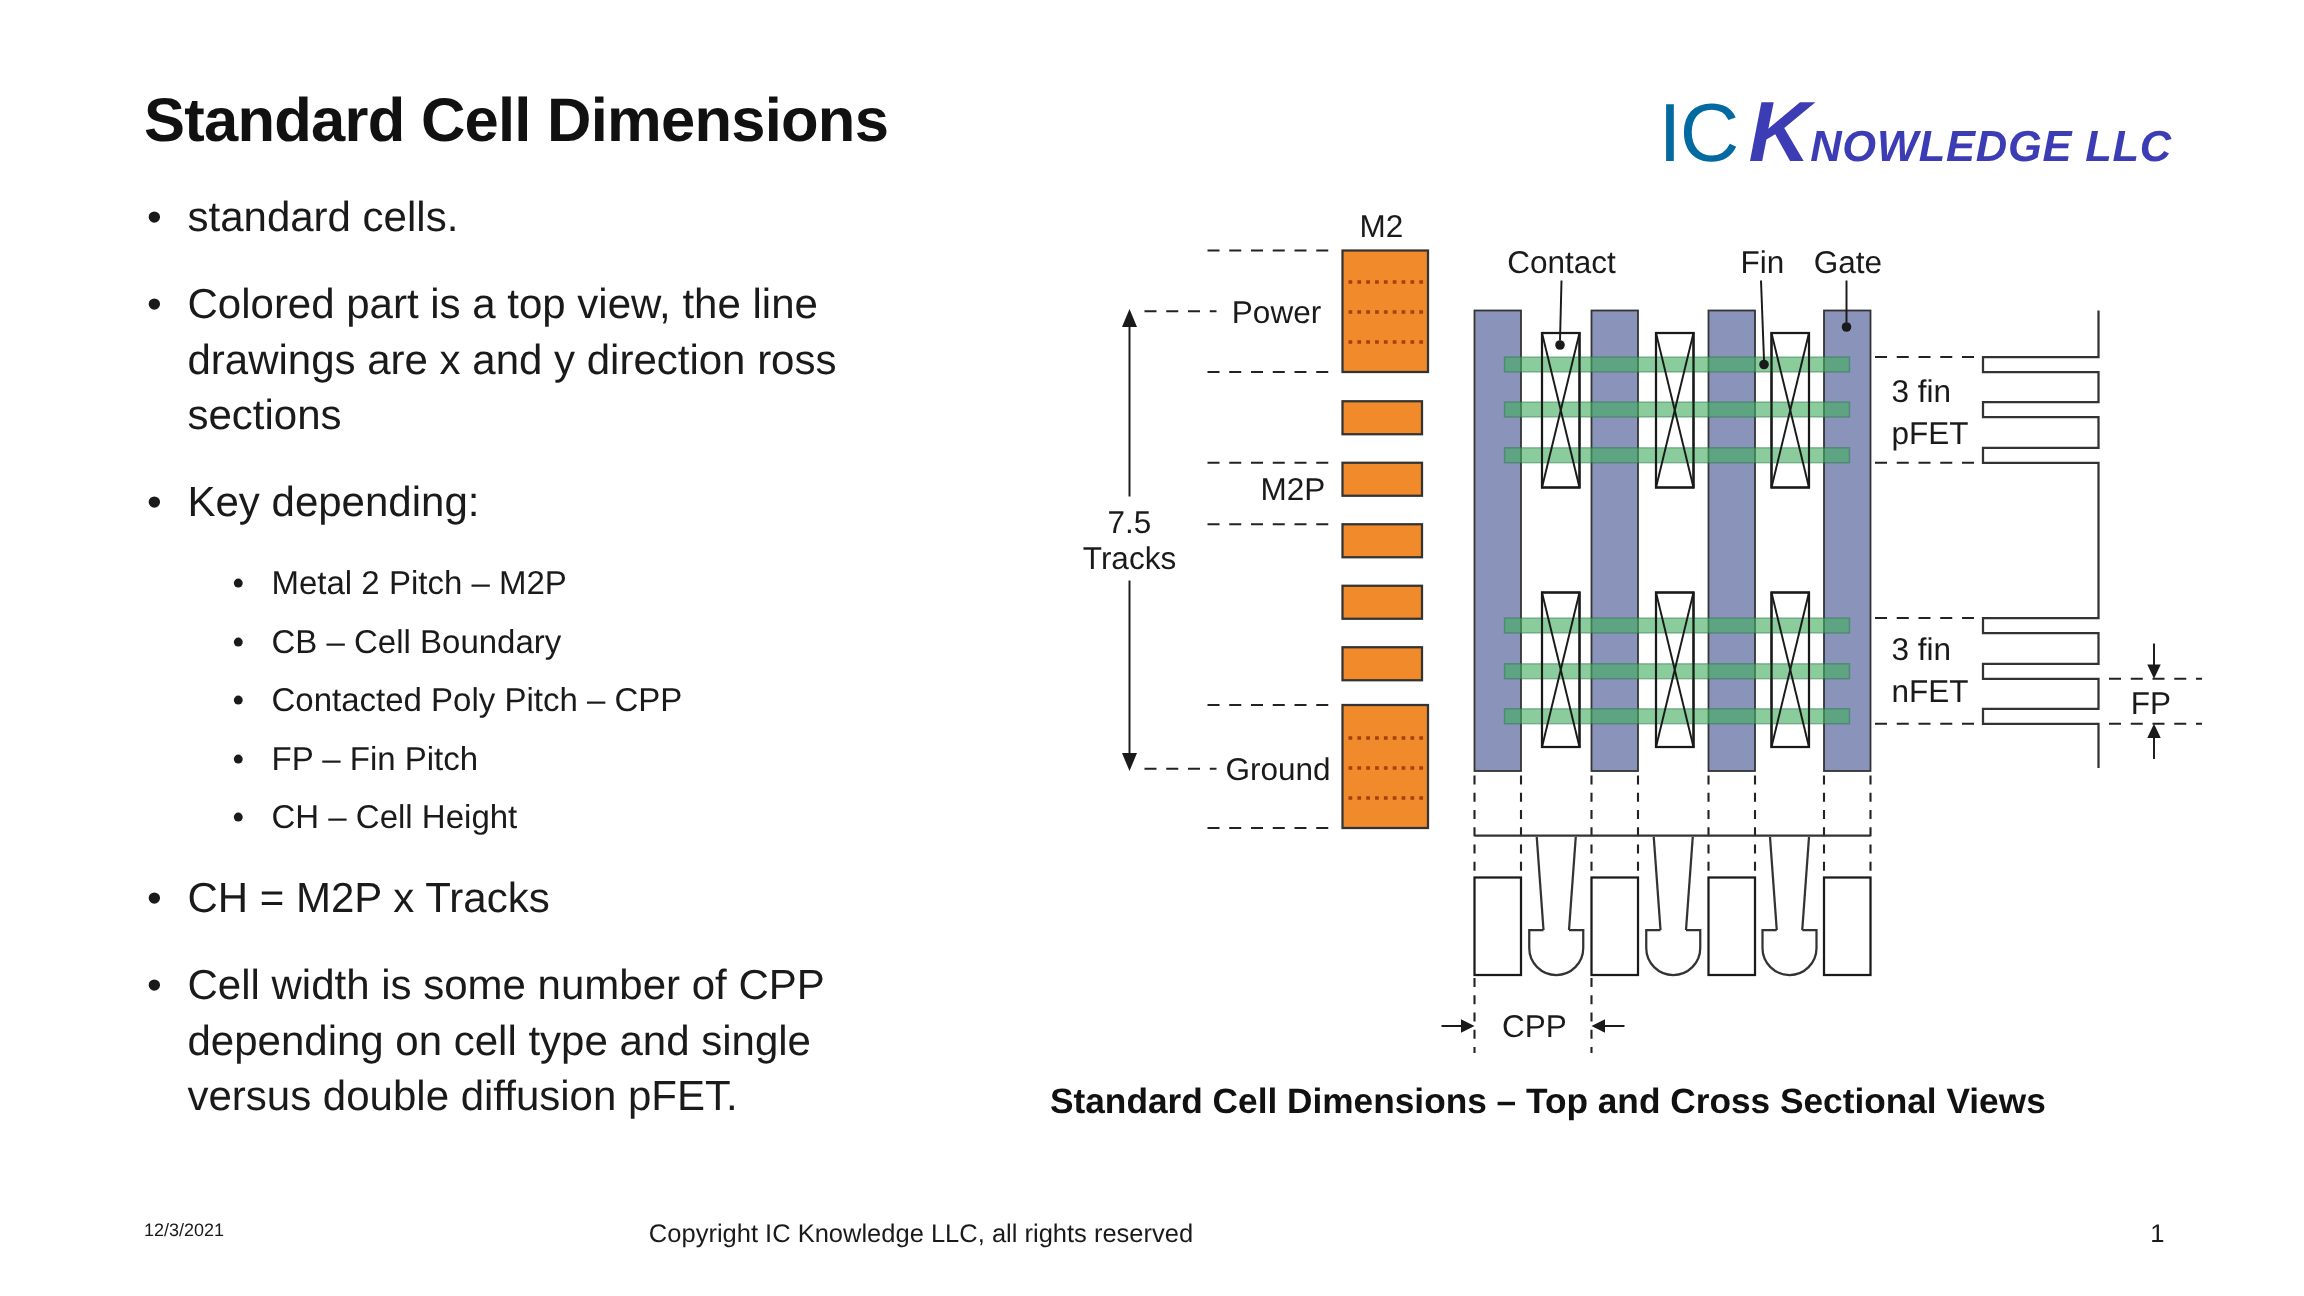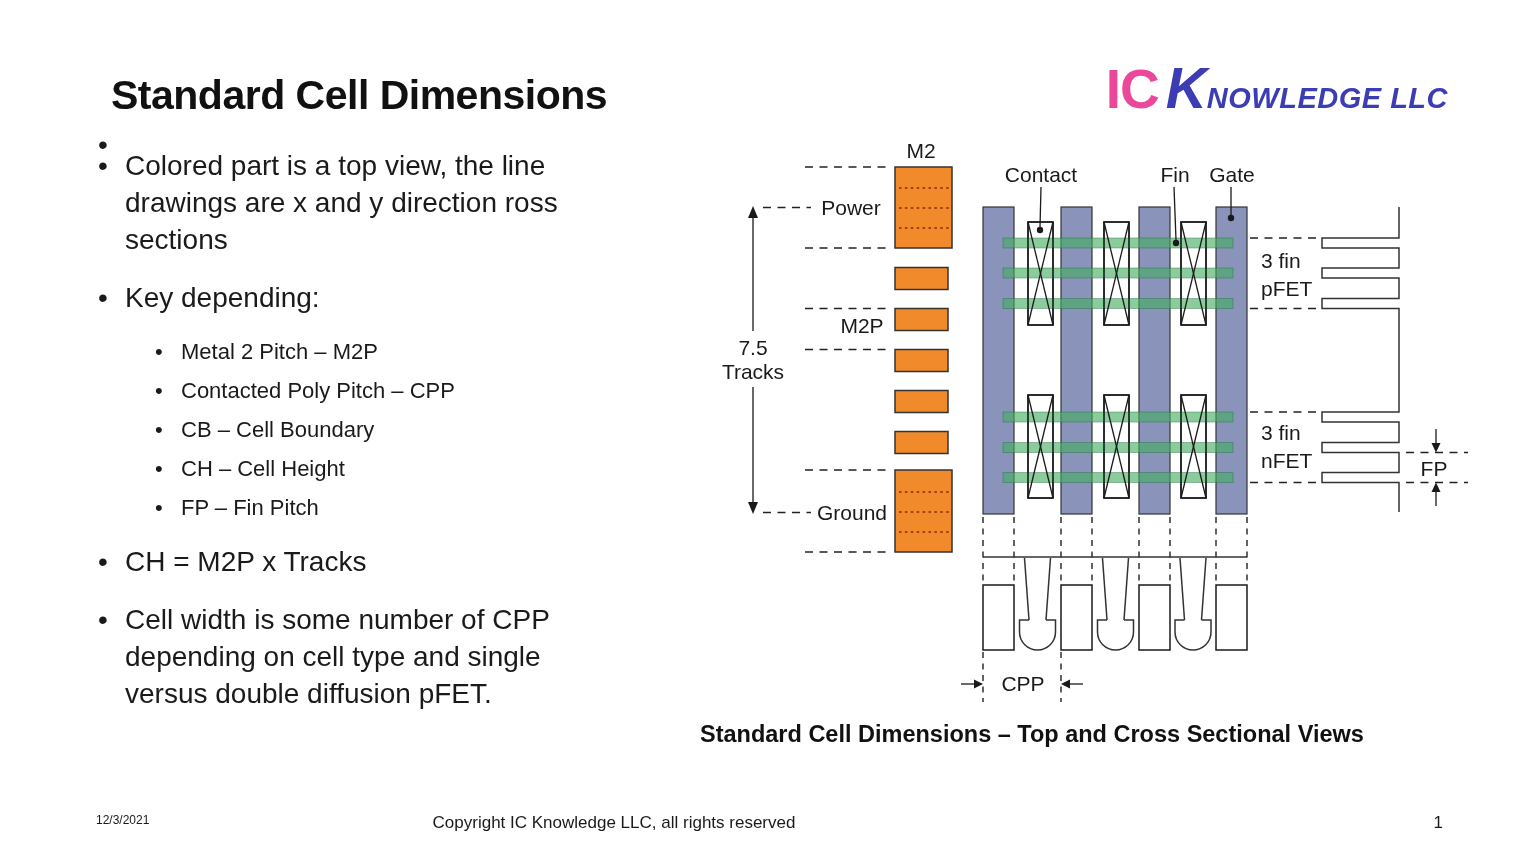--- a/index.html
+++ b/index.html
@@ -2,26 +2,26 @@
 <html><head>
 <meta charset="utf-8">
 <style>
   html,body { margin:0; padding:0; background:#777; }
   .slide {
     position:relative; width:1536px; height:864px; margin:0 auto;
     background:#ffffff; overflow:hidden; color:#1a1a1a;
     font-family:"Liberation Sans", sans-serif;
   }
   .title {
-    position:absolute; left:96px; top:57px; margin:15px;
+    position:absolute; left:96px; top:57px; margin:0;
     font-size:41px; font-weight:bold; letter-spacing:-0.5px; color:#111;
   }
   
   .logo { position:absolute; top:50px; right:88px; display:flex; align-items:baseline; }
-  .logo-ic { font-size:55px; font-weight:700; color:#ec4899; letter-spacing:-1px; }
+  .logo-ic { font-size:55px; font-weight:400; color:#0369a1; letter-spacing:-1px; }
   .logo-k  { font-size:57px; font-weight:700; font-style:italic; color:#3C3CB4; margin-left:7px; }
   .logo-rest { font-size:29px; font-weight:700; font-style:italic; color:#3C3CB4; letter-spacing:0.5px;margin-top:32px; }
   
   .bullets { position:absolute; left:96px; top:126px; width:572px; }
   .b1 { position:relative; padding-left:29px; font-size:28px; line-height:37px; margin-bottom:21px; }
   .b1::before { content:"•"; position:absolute; left:2px; top:0; }
   .subs { margin-bottom:16px; margin-top:-5px; }
   .b2 { position:relative; margin-left:57px; padding-left:28px; font-size:22px; line-height:39px; }
   .b2::before { content:"•"; position:absolute; left:2px; top:0; font-size:22px; }
   .ln { display:block; }
@@ -52,44 +52,45 @@
   <h1 class="title">Standard Cell Dimensions</h1>
 
   <div class="logo">
     <span class="logo-ic">IC</span>
     <span class="logo-k">K</span>
     <span class="logo-rest">NOWLEDGE LLC</span>
   </div>
 
   <div class="bullets">
     <div class="b1">
+      <span class="ln">standard cells.</span>
     </div>
     <div class="b1">
       <span class="ln">Colored part is a top view, the line</span>
       <span class="ln">drawings are x and y direction ross</span>
       <span class="ln">sections</span>
     </div>
     <div class="b1">
       <span class="ln">Key depending:</span>
     </div>
     <div class="subs">
       <div class="b2">
           <span class="ln">Metal 2 Pitch – M2P</span>
         </div>
       <div class="b2">
+          <span class="ln">CB – Cell Boundary</span>
+        </div>
+      <div class="b2">
           <span class="ln">Contacted Poly Pitch – CPP</span>
         </div>
       <div class="b2">
-          <span class="ln">CB – Cell Boundary</span>
+          <span class="ln">FP – Fin Pitch</span>
         </div>
       <div class="b2">
           <span class="ln">CH – Cell Height</span>
-        </div>
-      <div class="b2">
-          <span class="ln">FP – Fin Pitch</span>
         </div>
     </div>
     <div class="b1">
       <span class="ln">CH = M2P x Tracks</span>
     </div>
     <div class="b1">
       <span class="ln">Cell width is some number of CPP</span>
       <span class="ln">depending on cell type and single</span>
       <span class="ln">versus double diffusion pFET.</span>
     </div>

